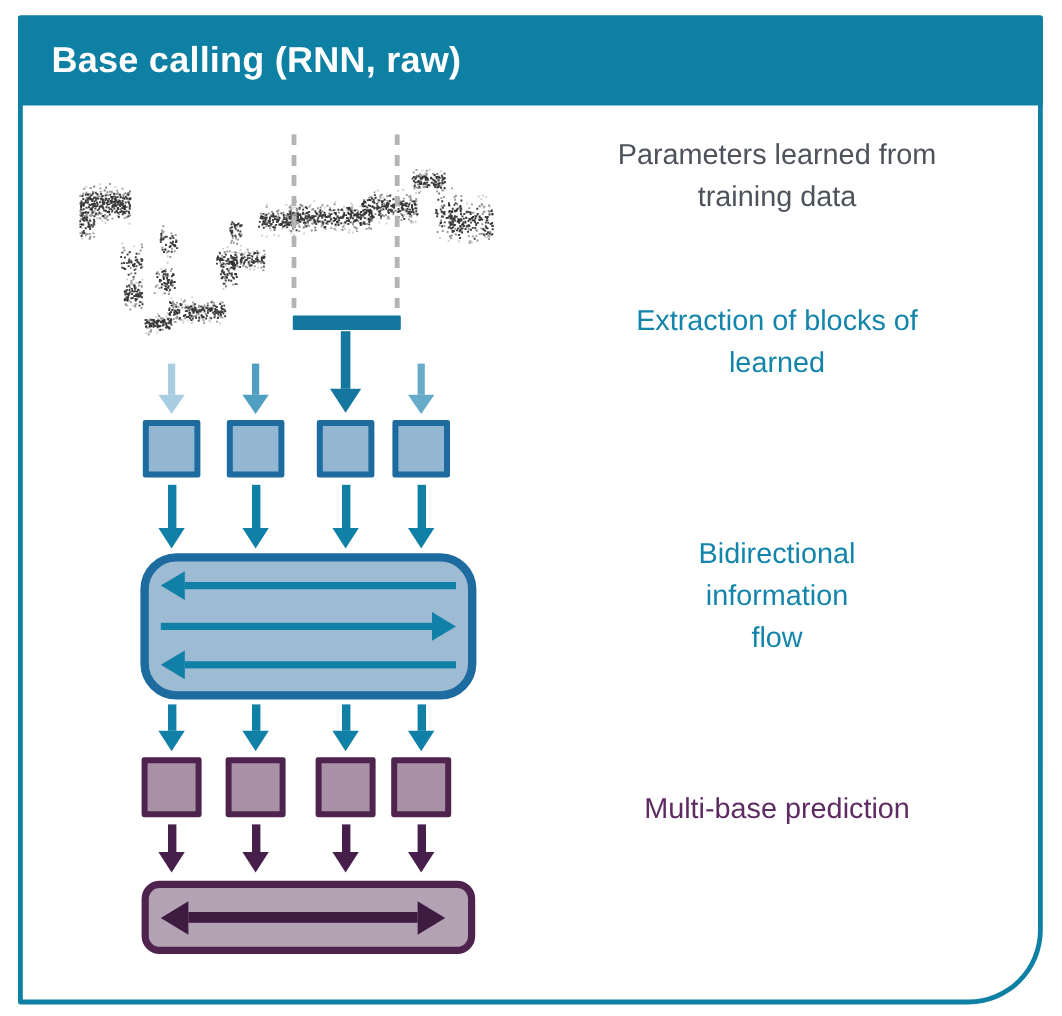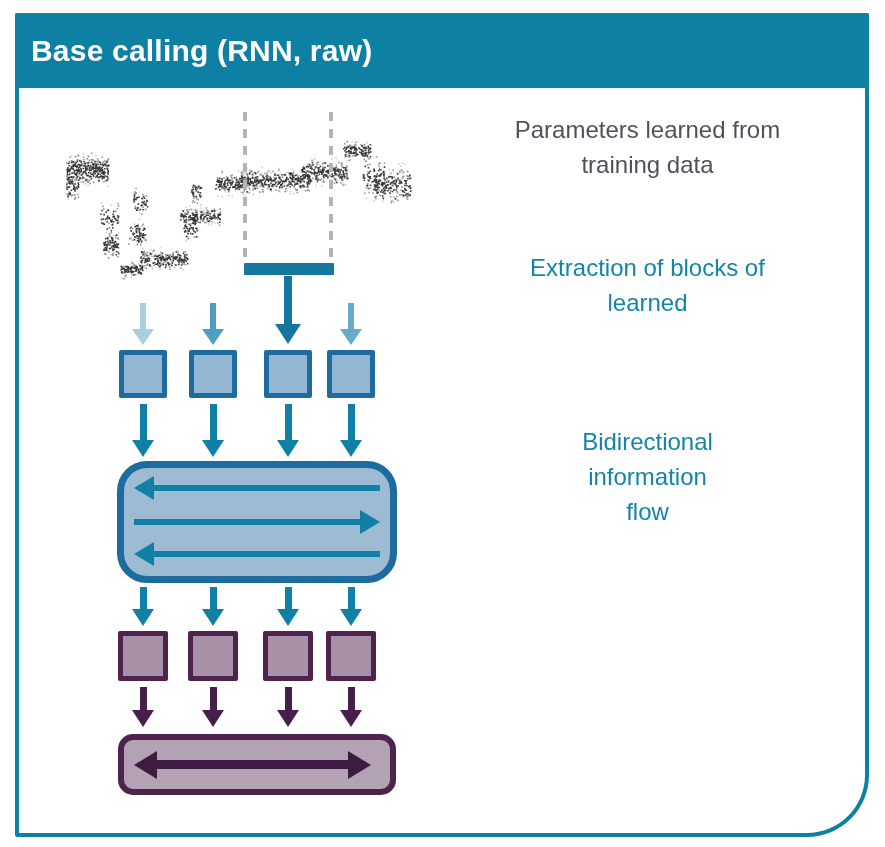--- a/index.html
+++ b/index.html
@@ -9,21 +9,21 @@
   }
   .card{
     position:absolute;left:15px;top:13px;width:854px;height:824px;box-sizing:border-box;
     border:4px solid var(--header-teal);border-radius:2px 2px 62px 2px;background:#ffffff;
   }
   .header-bar{
     position:absolute;left:15px;top:13px;width:854px;height:75px;background:var(--header-teal);
     display:flex;align-items:center;border-radius:2px 2px 0 0;
   }
   .header-bar .title{
-    color:#ffffff;font-size:30px;font-weight:bold;padding-left:16px;letter-spacing:.2px;
+    color:#ffffff;font-size:30px;font-weight:bold;padding-left:28px;letter-spacing:.2px;
   }
   .dashed-line{
     position:absolute;top:112px;height:146px;width:4px;
     background:repeating-linear-gradient(180deg,var(--dash-gray) 0 9px,transparent 9px 17px);
   }
   .feature-bar{
     position:absolute;left:244px;top:263px;width:90px;height:12px;background:var(--bar-teal);border-radius:1px;
   }
   
   .v-arrow{position:absolute;display:flex;flex-direction:column;align-items:center;}
@@ -180,16 +180,17 @@
       <span class="head-l"></span>
         <span class="shaft"></span>
         <span class="head-r"></span>
     </div>
   </div>
 
   <div class="side-label lbl-gray" style="top:112px">Parameters learned from
 training data</div>
   <div class="side-label lbl-teal" style="top:250px">Extraction of blocks of
 learned</div>
-  <div class="side-label lbl-teal" style="top:424px">Bidirectional
+  <div class="side-label lbl-teal" style="top:444px">Bidirectional
 information
 flow</div>
+  <div class="side-label lbl-purple" style="top:660px;line-height:30px">Multi-base prediction</div>
 </div>
 
 </body></html>

